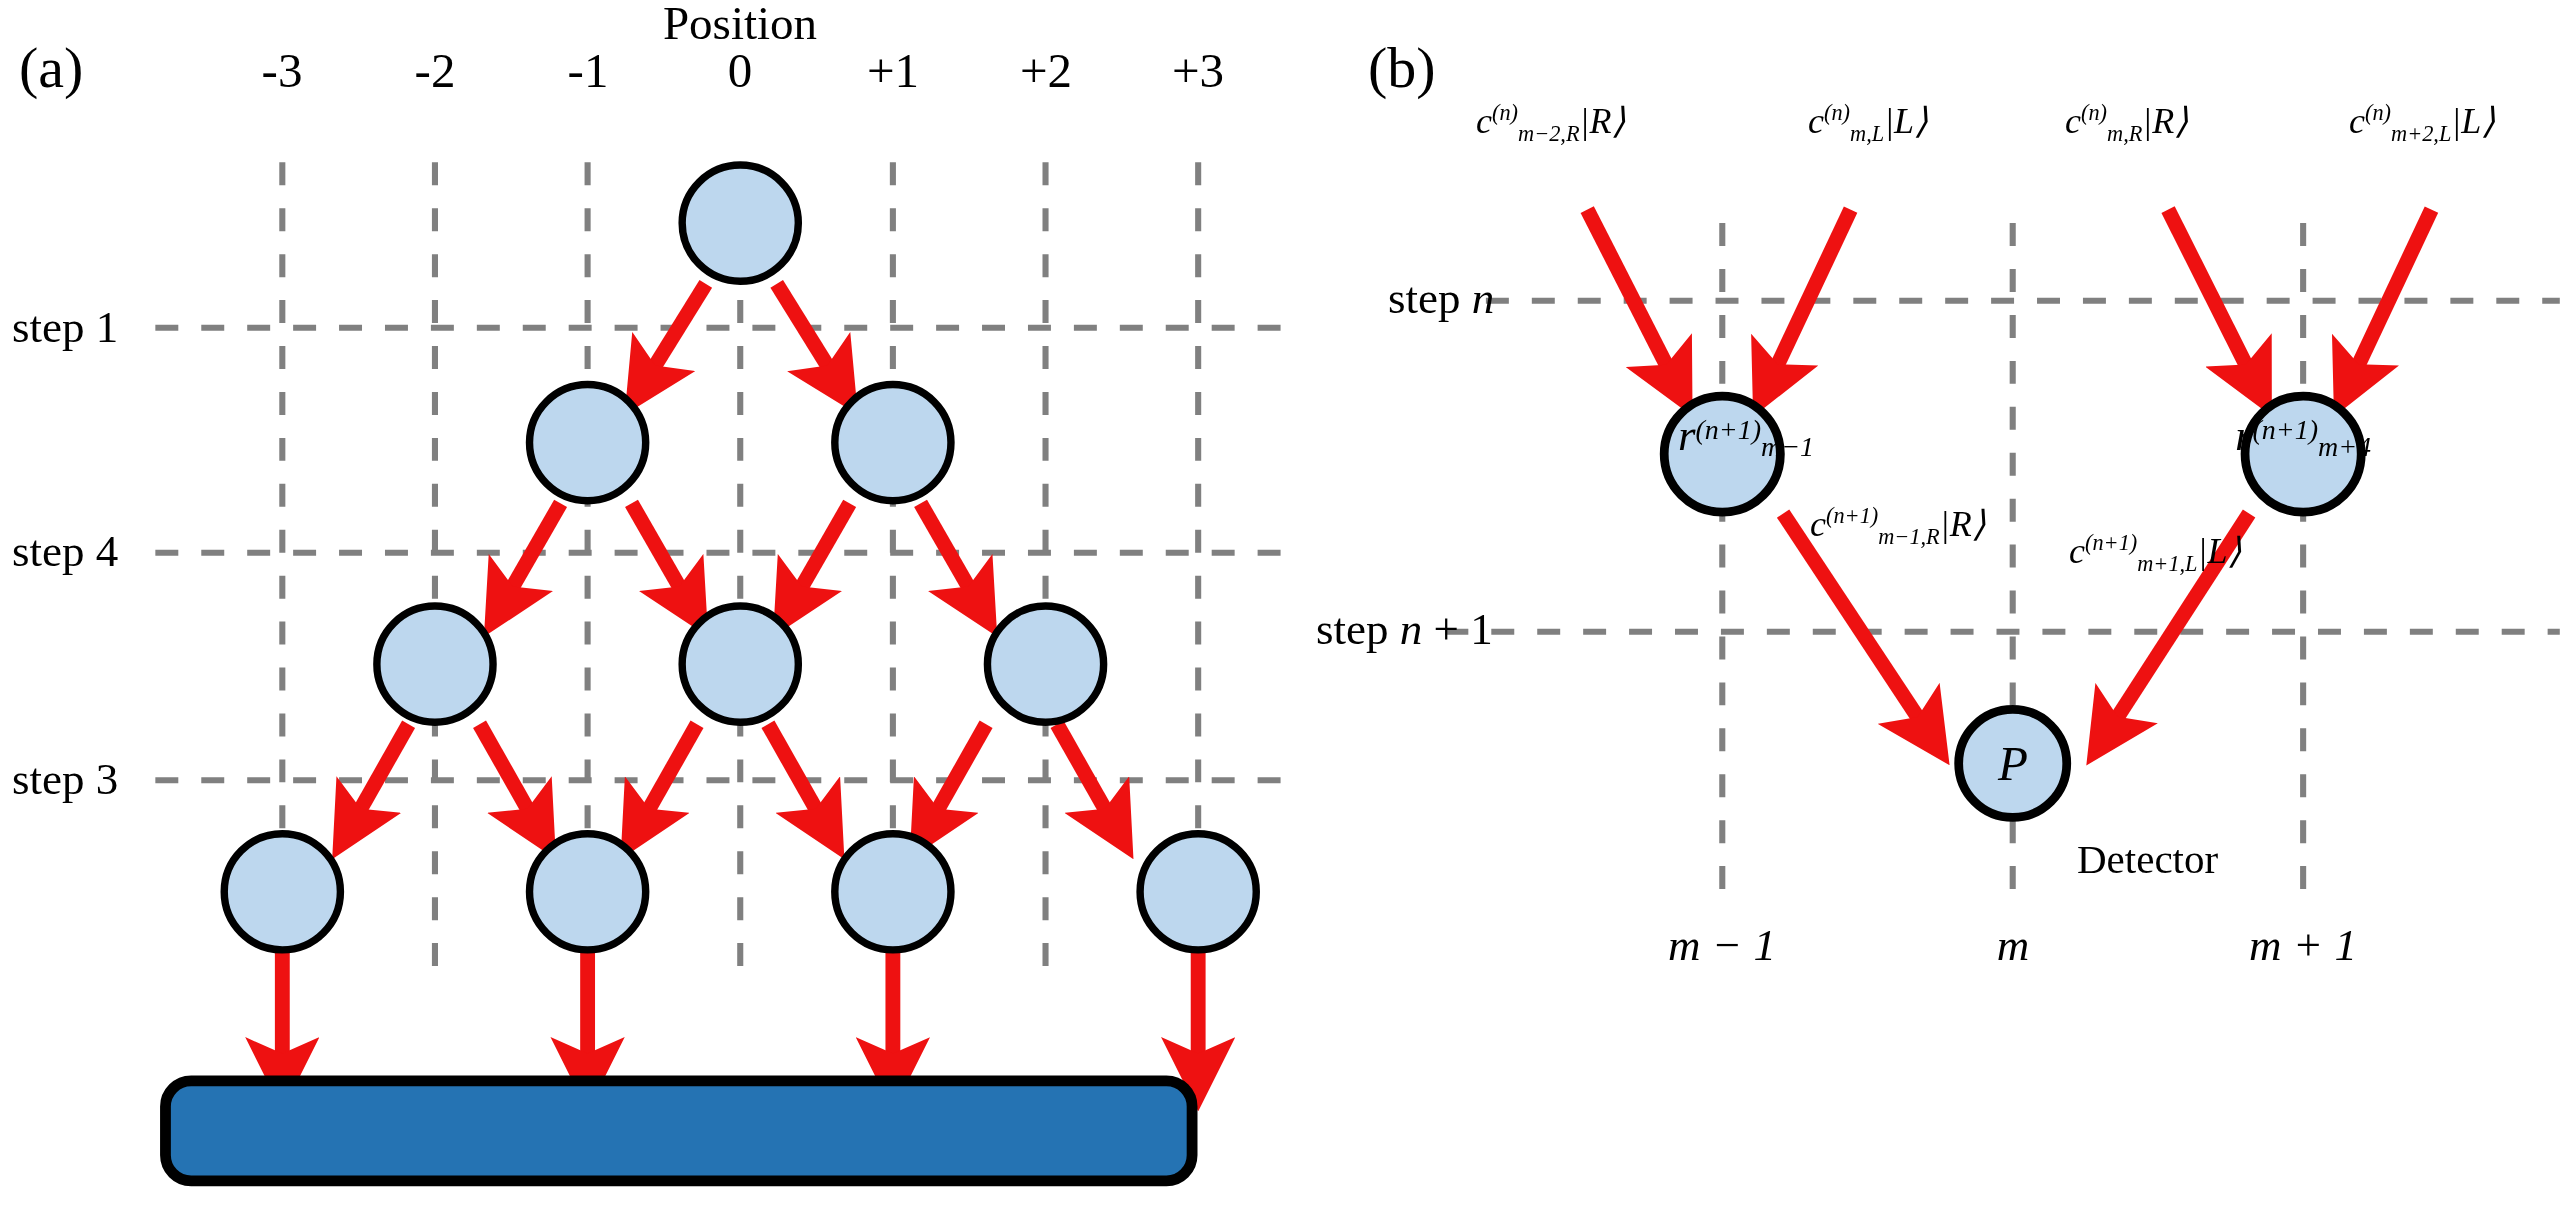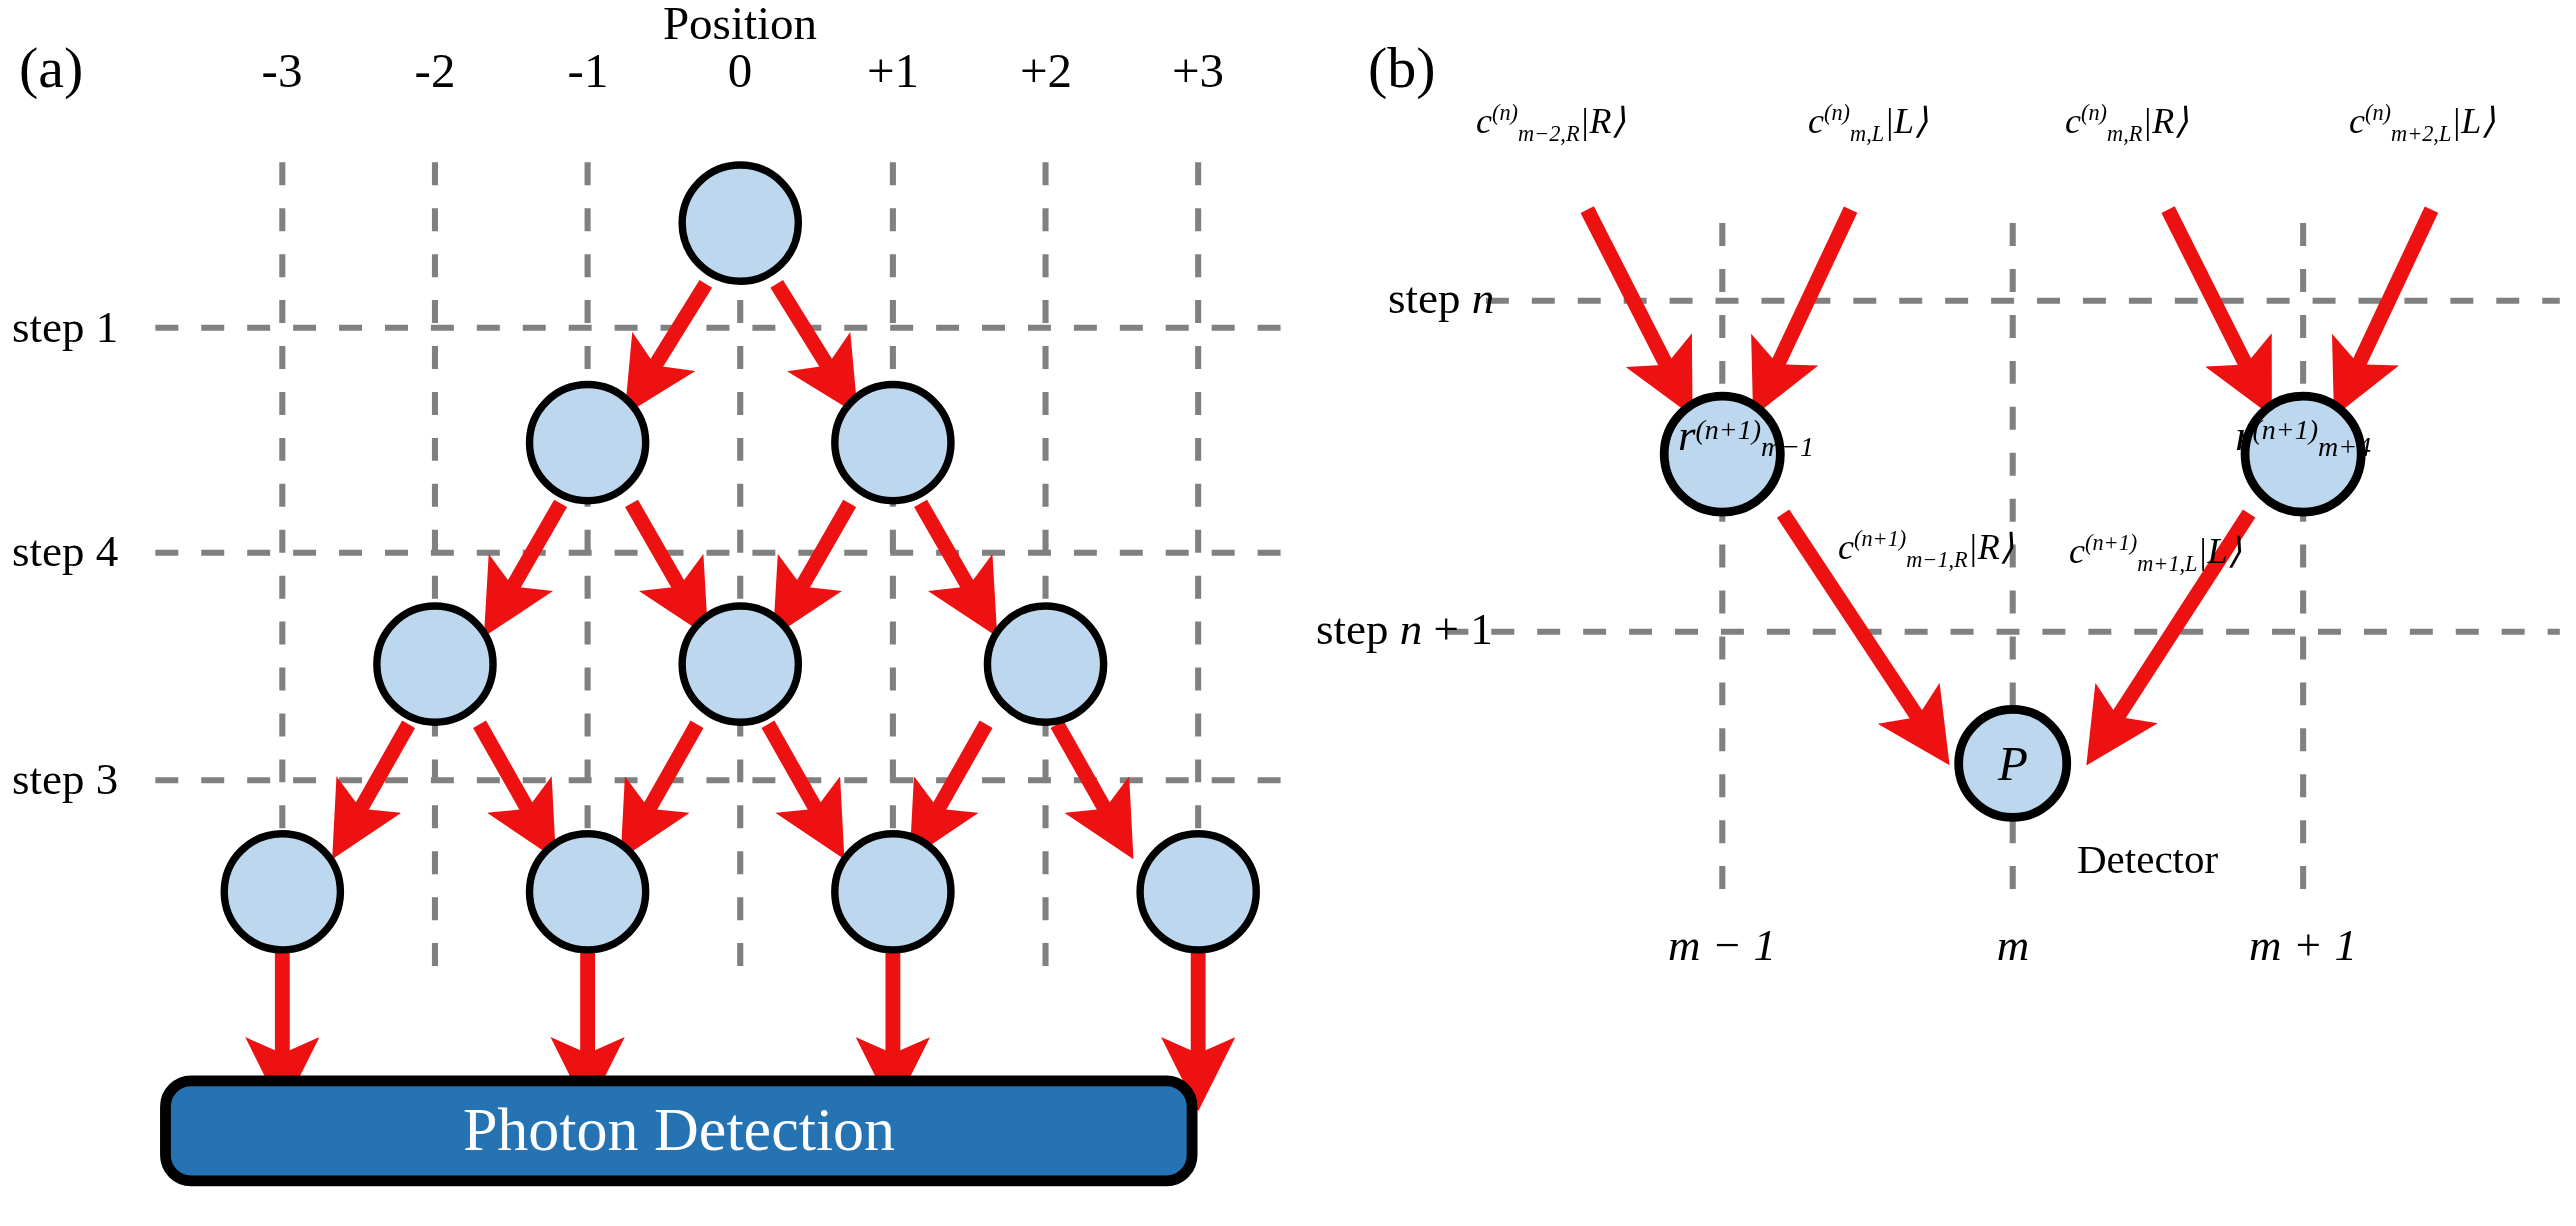--- a/index.html
+++ b/index.html
@@ -124,21 +124,20 @@
   <div class="txt axis-num serif" style="left:588px;top:42px;transform:translateX(-50%);">-1</div>
   <div class="txt axis-num serif" style="left:740px;top:42px;transform:translateX(-50%);">0</div>
   <div class="txt axis-num serif" style="left:893px;top:42px;transform:translateX(-50%);">+1</div>
   <div class="txt axis-num serif" style="left:1046px;top:42px;transform:translateX(-50%);">+2</div>
   <div class="txt axis-num serif" style="left:1198px;top:42px;transform:translateX(-50%);">+3</div>
 
   <div class="txt step-lbl serif" style="left:12px;top:301px;">step 1</div>
   <div class="txt step-lbl serif" style="left:12px;top:525px;">step 4</div>
   <div class="txt step-lbl serif" style="left:12px;top:753px;">step 3</div>
 
-  <div class="txt pbox-text serif" style="left:679px;top:1094px;transform:translateX(-50%);">Photon Detection</div>
 
   <div class="txt panel-label serif" style="left:1368px;top:34px;">(b)</div>
 
   <div class="txt formula serif" style="left:1476px;top:100px;text-align:center;">
     <span class="ital">c</span><sup class="ital">(n)</sup><sub class="ital">m−2,R</sub><span class="ital">|R⟩</span>
   </div>
 
   <div class="txt formula serif" style="left:1808px;top:100px;">
     <span class="ital">c</span><sup class="ital">(n)</sup><sub class="ital">m,L</sub><span class="ital">|L⟩</span>
   </div>
@@ -163,21 +162,21 @@
   </div>
 
   <div class="txt node-lbl serif" style="left:1746px;top:436px;transform:translate(-50%,-50%);">
     <span class="ital" style="font-size:45px">r</span><sup class="ital" style="font-size:28px">(n+1)</sup><sub class="ital" style="font-size:28px">m−1</sub>
   </div>
 
   <div class="txt node-lbl serif" style="left:2303px;top:436px;transform:translate(-50%,-50%);">
     <span class="ital" style="font-size:45px">r</span><sup class="ital" style="font-size:28px">(n+1)</sup><sub class="ital" style="font-size:28px">m+4</sub>
   </div>
 
-  <div class="txt formula serif" style="left:1810px;top:526px;margin-left:28px;">
+  <div class="txt formula serif" style="left:1810px;top:503px;">
     <span class="ital">c</span><sup class="ital">(n+1)</sup><sub class="ital">m−1,R</sub><span class="ital">|R⟩</span>
   </div>
 
   <div class="txt formula serif" style="left:2069px;top:530px;">
     <span class="ital">c</span><sup class="ital">(n+1)</sup><sub class="ital">m+1,L</sub><span class="ital">|L⟩</span>
   </div>
 
   <div class="txt serif ital" style="left:2013px;top:763px;transform:translate(-50%,-50%);font-size:49px;">P</div>
 
   <div class="txt detector-lbl serif" style="left:2077px;top:835px;text-align:right;">Detector</div>

